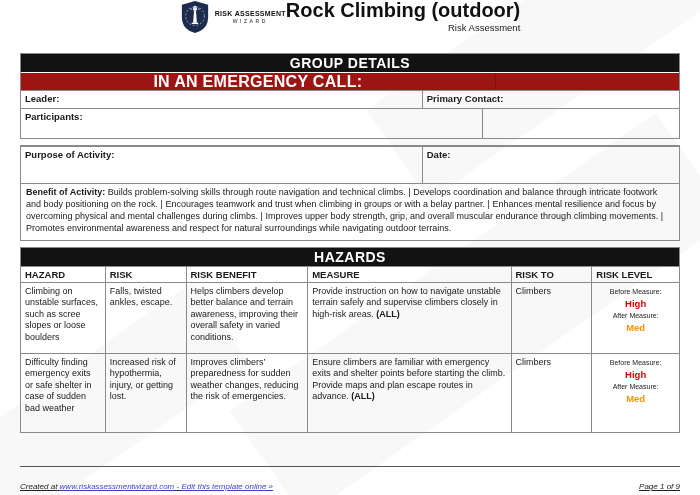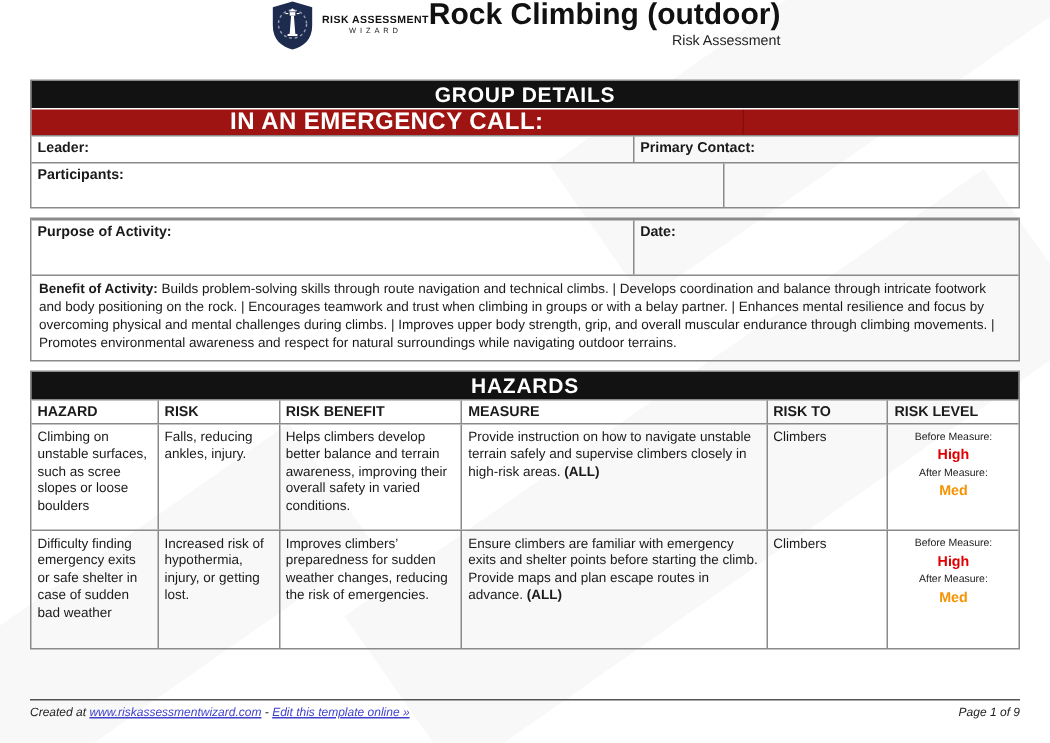--- a/index.html
+++ b/index.html
@@ -60,23 +60,23 @@
   .hz-row-1 { min-height:79px; }
   .measure-bold { font-weight:bold; }
   .risklevel { text-align:center; }
   .rl-label { font-size:7px; color:#222; margin-top:2px; }
   .rl-high { font-size:9.5px; font-weight:bold; color:var(--risk_high); margin-top:1px; }
   .rl-med  { font-size:9.5px; font-weight:bold; color:var(--risk_med);  margin-top:1px; }
 
   
   .footer {
     position:absolute; left:20px; right:20px; top:466px; z-index:1;
-    border-top:1px solid #555; padding-top:3px;
+    border-top:1px solid #555; padding-top:15px;
     display:flex; justify-content:space-between;
-    font-size:8px; font-style:italic; color:#222;
+    font-size:8px; font-style:italic; color:#222;text-decoration:underline;
   }
   .footer a { color:var(--link_blue); text-decoration:underline; cursor:pointer; font-style:italic; }
   .sep { color:#222; }
 </style>
 </head>
 <body>
 
 <div class="page">
   <div class="wm wm1"></div>
   <div class="wm wm2"></div>
@@ -151,21 +151,21 @@
         <div>HAZARD</div>
         <div>RISK</div>
         <div>RISK BENEFIT</div>
         <div>MEASURE</div>
         <div>RISK TO</div>
         <div>RISK LEVEL</div>
       </div>
 
       <div class="hz-row hz-row-0">
         <div>Climbing on unstable surfaces, such as scree slopes or loose boulders</div>
-        <div>Falls, reducing ankles, injury.</div>
+        <div>Falls, twisted ankles, escape.</div>
         <div>Helps climbers develop better balance and terrain awareness, improving their overall safety in varied conditions.</div>
         <div>
           <span>Provide instruction on how to navigate unstable terrain safely and supervise climbers closely in high-risk areas.</span>
           <span class="measure-bold">(ALL)</span>
         </div>
         <div>Climbers</div>
         <div class="risklevel">
           <div class="rl-label">Before Measure:</div>
           <div class="rl-high">High</div>
           <div class="rl-label">After Measure:</div>

